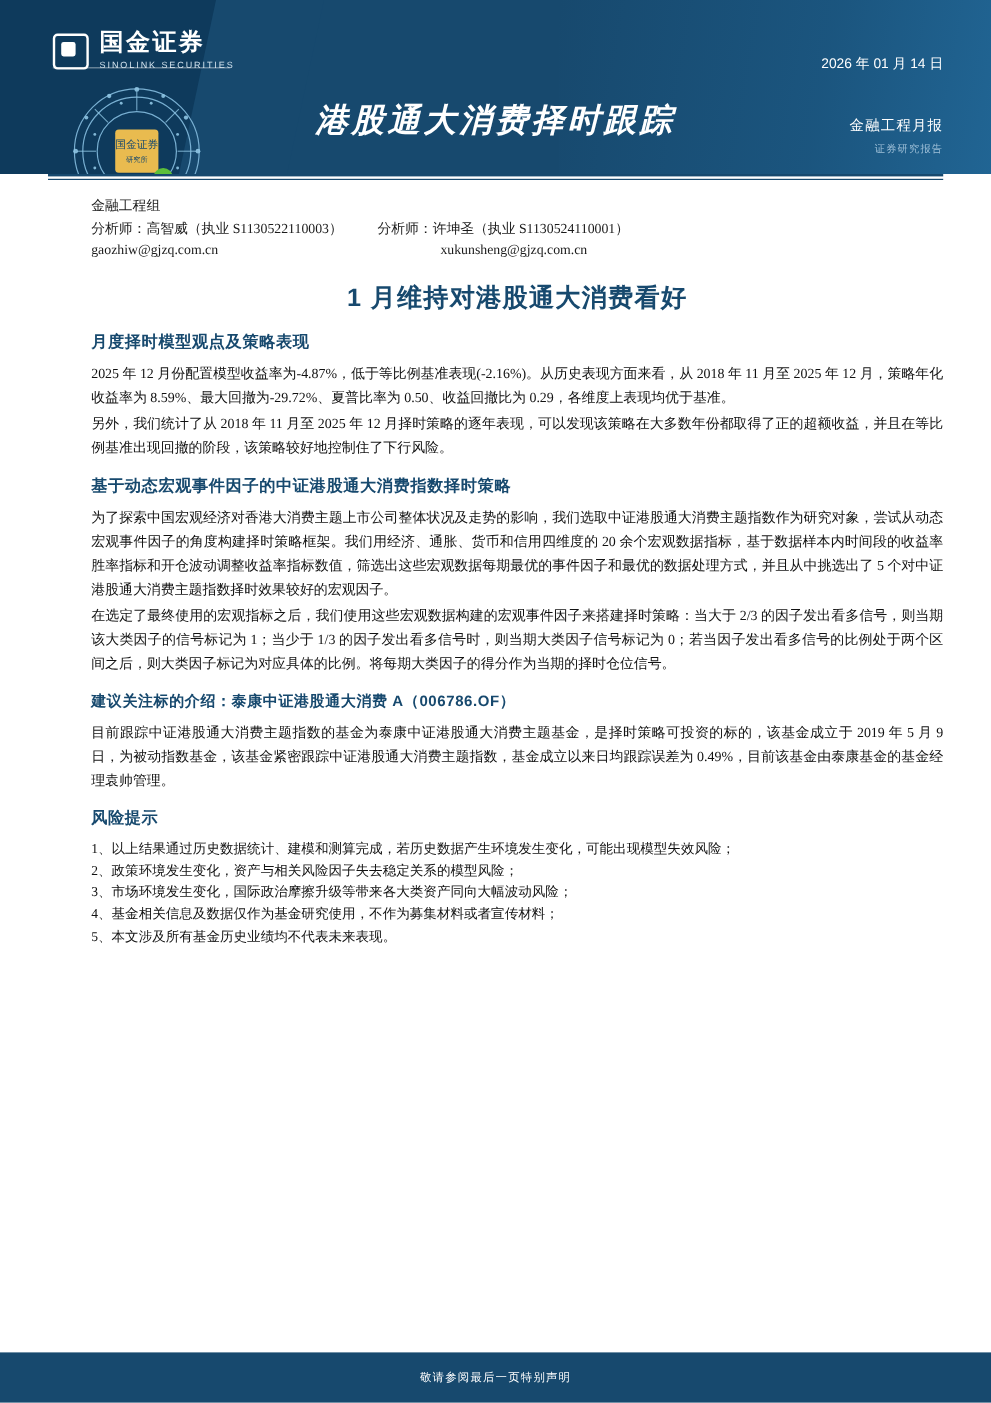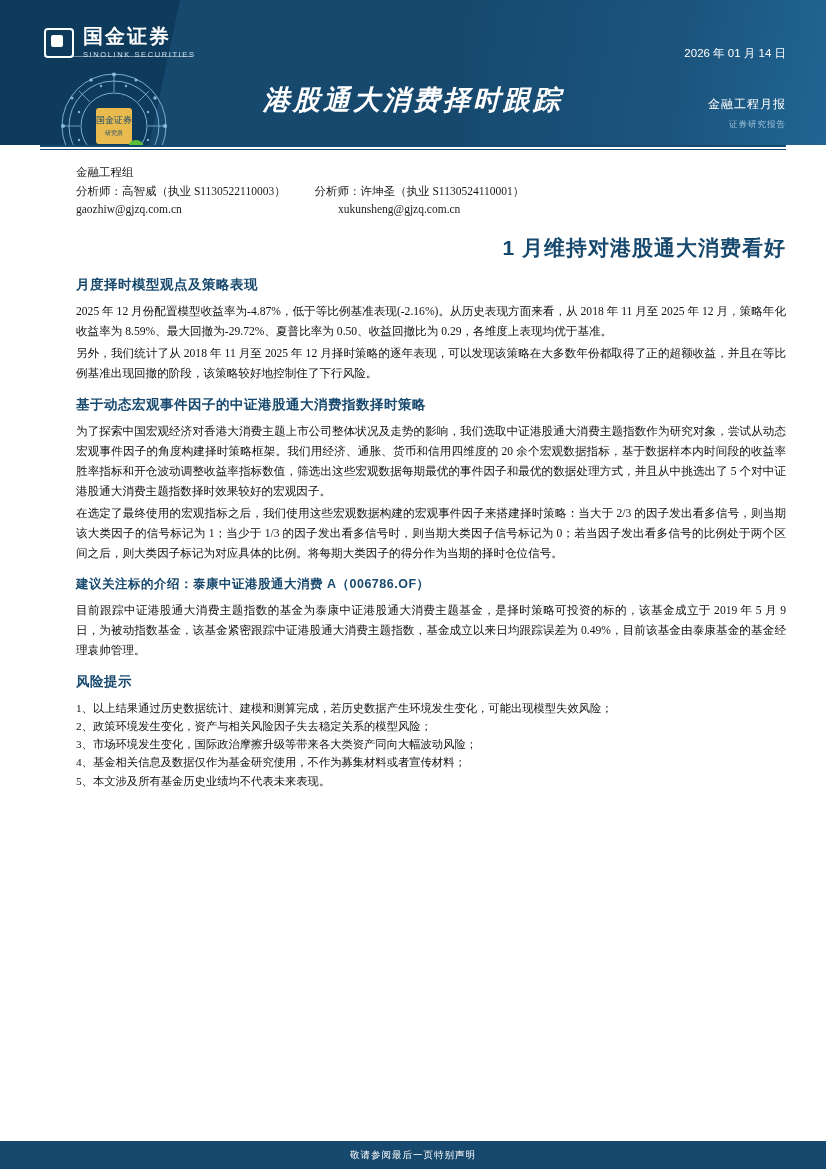--- a/index.html
+++ b/index.html
@@ -165,26 +165,27 @@
     line-height: 1.55;
     color: #1a1a1a;
     font-family: "Liberation Serif", serif;
   }
   .analyst .grp { font-size: 11.5px; }
   .analyst .row2 { margin-top: 1px; }
   .analyst .email { color: #1a1a1a; }
   .analyst-col2 { display: inline-block; margin-left: 26px; }
   .analyst-emails {
     display: flex;
+    gap: 29px;
   }
   .analyst-emails .e1 { width: 262px; }
 
   
   .doc-title {
-    text-align: right;
+    text-align: center;
     color: #17496e;
     font-size: 21px;
     font-weight: bold;
     margin-top: 16px;
     margin-bottom: 14px;
     font-family: "Liberation Sans", sans-serif;
     letter-spacing: 1px;
   }
 
   h2.sec {
@@ -212,21 +213,21 @@
     line-height: 1.62;
     margin: 0;
     color: #111111;
   }
 
   
   .footer {
     position: absolute;
     left: 0; bottom: 0;
     width: 826px;
-    height: 28px;
+    height: 42px;
     background: #17496e;
     color: #ffffff;
     font-size: 9.5px;
     display: flex;
     align-items: center;
     justify-content: center;
     letter-spacing: 1px;
     font-family: "Liberation Sans", sans-serif;
   }
 </style>

